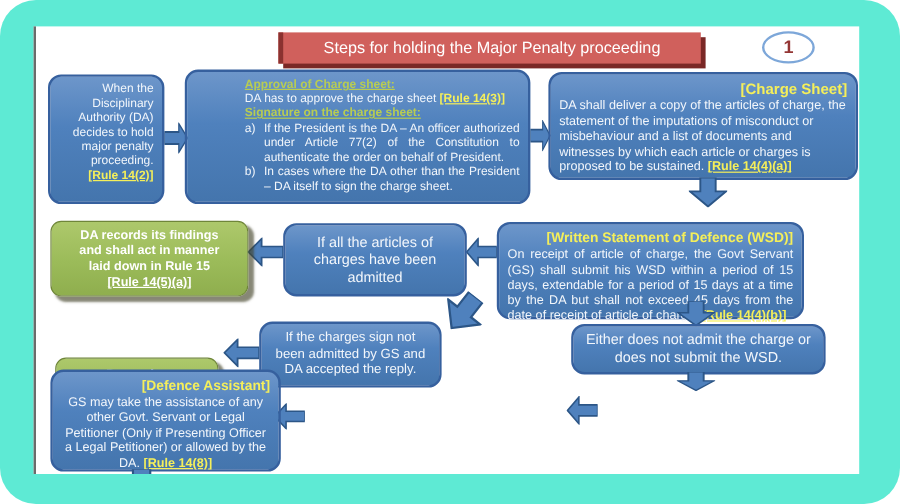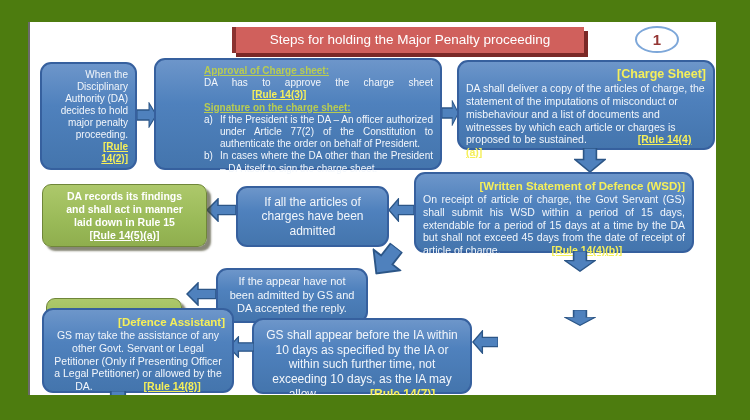--- a/index.html
+++ b/index.html
@@ -1,19 +1,19 @@
 <!DOCTYPE html>
 <html><head>
 <meta charset="utf-8">
 <style>
   * { margin:0; padding:0; box-sizing:border-box; }
   body { font-family:"Liberation Sans", sans-serif; }
   .canvas {
     position:relative; width:750px; height:420px;
-    background:#4d7c0f; overflow:hidden;
+    background:#5eead4; overflow:hidden;border-radius:30px;
   }
   .slide {
     position:absolute; left:28px; top:22px; width:688px; height:373px;
     background:#ffffff; border-left:2px solid #6b6b6b; overflow:hidden;
   }
   .title-bar {
     position:absolute; left:202px; top:5px; width:352px; height:26px;
     background:#d0605c;
     border-left:4px solid #8b3230;
     box-shadow:4px 4px 0 #7a2826;
@@ -38,21 +38,21 @@
     border:1px solid #6f8639; border-radius:9px;
     box-shadow:4px 4px 2px rgba(70,70,45,0.65);
     color:#ffffff; font-weight:bold; font-size:10.5px; line-height:1.25;
     padding:5px 17px; text-align:center;
   }
   .centered { text-align:center; }
   .justified { text-align:justify; }
   .yhead { display:block; text-align:right; color:#f5ef5a; font-weight:bold;
            font-size:11.5px; }
   .ghead { color:#b8cc52; font-weight:bold; text-decoration:underline; }
-  .rule  { color:#f5ef5a; font-weight:bold; text-decoration:underline;margin-left:48px; }
+  .rule  { color:#f5ef5a; font-weight:bold; text-decoration:underline; }
   .wrule { color:#ffffff; font-weight:bold; text-decoration:underline; }
   .list-item { display:flex; }
   .list-item .lbl { width:16px; flex:0 0 16px; }
   .arrow { position:absolute; }
   .flex-center { display:flex; align-items:center; justify-content:flex-start; }
 </style>
 </head>
 <body>
 
 <div class="canvas">
@@ -90,21 +90,21 @@
 
     <div class="bbox" style="left:427px; top:38px; width:258px; height:90px;">
       <span class="yhead" style="font-size:12.5px;">[Charge Sheet]</span>
       <span>DA shall deliver a copy of the articles of charge, the statement of the imputations of misconduct or misbehaviour and a list of documents and witnesses by which each article or charges is proposed to be sustained. </span><span class="rule">[Rule 14(4)(a)]</span>
     </div>
 
     <svg class="arrow" style="left:544px; top:126px;" width="32" height="25" viewBox="0 0 30 26" preserveAspectRatio="none">
       <polygon points="9,0 21,0 21,12 29,12 15,25 1,12 9,12" fill="#4f81bd" stroke="#2c5687" stroke-width="1.5"></polygon>
     </svg>
 
-    <div class="bbox justified" style="left:384px; top:150px; width:280px; height:81px;">
+    <div class="bbox justified" style="left:384px; top:163px; width:256px; height:81px;">
       <span class="yhead">[Written Statement of Defence (WSD)]</span>
       <span>On receipt of article of charge, the Govt Servant (GS) shall submit his WSD within a period of 15 days, extendable for a period of 15 days at a time by the DA but shall not exceed 45 days from the date of receipt of article of charge. </span><span class="rule">[Rule 14(4)(b)]</span>
     </div>
 
     <svg class="arrow" style="left:358px; top:176px;" width="26" height="24" viewBox="0 0 30 26" preserveAspectRatio="none">
       <polygon points="30,8 12,8 12,1 1,13 12,25 12,18 30,18" fill="#4f81bd" stroke="#2c5687" stroke-width="1.5"></polygon>
     </svg>
 
     <div class="bbox centered flex-center" style="left:206px; top:164px; width:153px; height:61px; font-size:12px;">
       <span>If all the articles of charges have been admitted</span>
@@ -117,48 +117,48 @@
     <div class="gbox" style="left:12px; top:162px; width:165px; height:63px;">
       <span>DA records its findings and shall act in manner laid down in Rule 15</span><br>
       <span class="wrule">[Rule 14(5)(a)]</span>
     </div>
 
     <svg class="arrow" style="left:338px; top:222px; transform:rotate(38deg);" width="36" height="34" viewBox="0 0 30 26" preserveAspectRatio="none">
       <polygon points="9,0 21,0 21,12 29,12 15,25 1,12 9,12" fill="#4f81bd" stroke="#2c5687" stroke-width="1.5"></polygon>
     </svg>
 
     <div class="bbox centered flex-center" style="left:186px; top:246px; width:152px; height:55px; font-size:11px;">
-      <span>If the appear have not been admitted by GS and DA accepted the reply.</span>
+      <span>If the charges sign not been admitted by GS and DA accepted the reply.</span>
     </div>
 
     <svg class="arrow" style="left:156px; top:260px;" width="30" height="24" viewBox="0 0 30 26" preserveAspectRatio="none">
       <polygon points="30,8 12,8 12,1 1,13 12,25 12,18 30,18" fill="#4f81bd" stroke="#2c5687" stroke-width="1.5"></polygon>
     </svg>
 
     <div class="gbox flex-center" style="left:16px; top:242px; width:136px; height:47px; font-size:12.5px;margin-top:34px;">
       <span>Drop the charges</span>
     </div>
 
     <svg class="arrow" style="left:534px; top:229px;" width="32" height="21" viewBox="0 0 30 26" preserveAspectRatio="none">
       <polygon points="9,0 21,0 21,12 29,12 15,25 1,12 9,12" fill="#4f81bd" stroke="#2c5687" stroke-width="1.5"></polygon>
     </svg>
 
+    <div class="bbox centered flex-center" style="left:446px; top:248px; width:212px; height:42px; font-size:12px;">
+      <span>Either does not admit the charge or does not submit the WSD.</span>
+    </div>
 
     <svg class="arrow" style="left:534px; top:288px;" width="32" height="16" viewBox="0 0 30 26" preserveAspectRatio="none">
       <polygon points="9,0 21,0 21,12 29,12 15,25 1,12 9,12" fill="#4f81bd" stroke="#2c5687" stroke-width="1.5"></polygon>
     </svg>
 
 
     <svg class="arrow" style="left:442px; top:308px;" width="26" height="24" viewBox="0 0 30 26" preserveAspectRatio="none">
       <polygon points="30,8 12,8 12,1 1,13 12,25 12,18 30,18" fill="#4f81bd" stroke="#2c5687" stroke-width="1.5"></polygon>
     </svg>
 
-    <div class="bbox centered" style="left:222px; top:296px; width:220px; height:76px; font-size:12px; padding-top:8px;">
-      <span>GS shall appear before the IA within 10 days as specified by the IA or within such further time, not exceeding 10 days, as the IA may allow. </span><span class="rule">[Rule 14(7)]</span>
-    </div>
 
     <svg class="arrow" style="left:198px; top:314px;" width="26" height="22" viewBox="0 0 30 26" preserveAspectRatio="none">
       <polygon points="30,8 12,8 12,1 1,13 12,25 12,18 30,18" fill="#4f81bd" stroke="#2c5687" stroke-width="1.5"></polygon>
     </svg>
 
     <div class="bbox centered" style="left:12px; top:286px; width:192px; height:85px;">
       <span class="yhead">[Defence Assistant]</span>
       <span>GS may take the assistance of any other Govt. Servant or Legal Petitioner (Only if Presenting Officer a Legal Petitioner) or allowed by the DA. </span><span class="rule">[Rule 14(8)]</span>
     </div>
 

